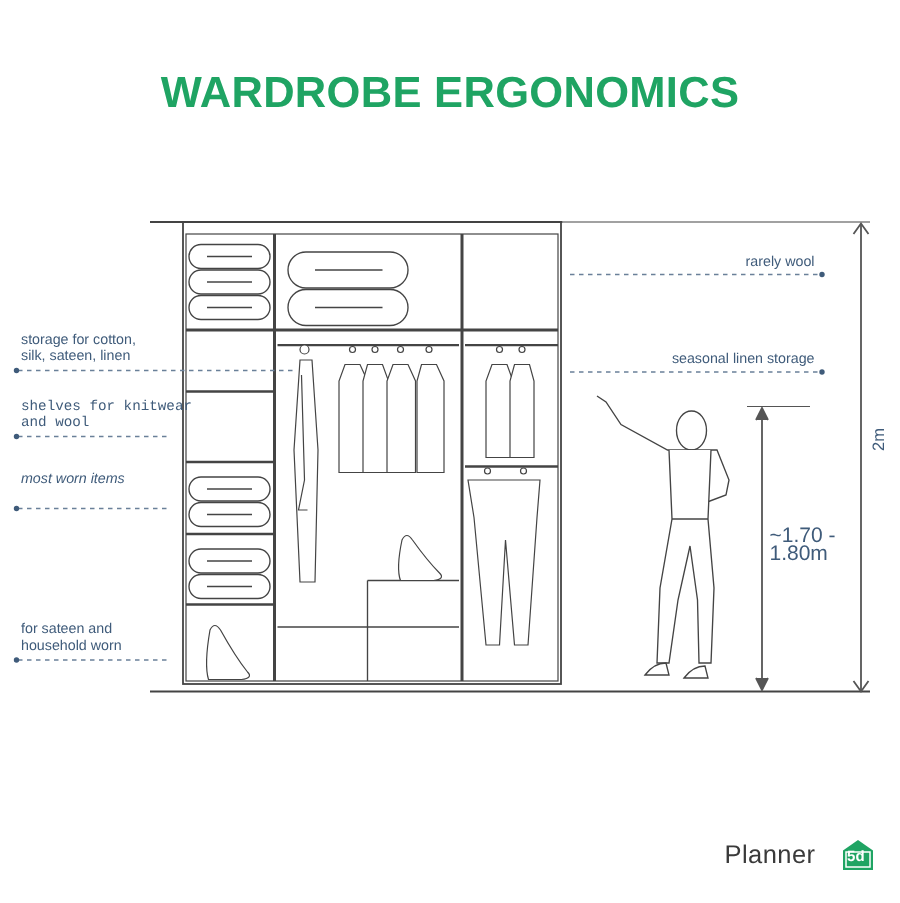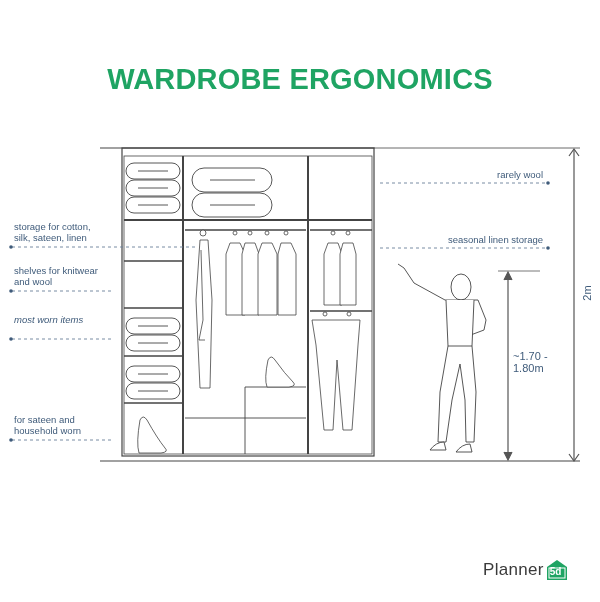--- a/index.html
+++ b/index.html
@@ -1,22 +1,22 @@
 <!DOCTYPE html>
 <html><head>
 <meta charset="utf-8">
 <style>
   html, body { margin:0; padding:0; background:#ffffff; }
   body { width:600px; height:602px; position:relative; overflow:hidden; font-family:"Liberation Sans", sans-serif; }
-  .title { position:absolute; left:0; top:46px; width:600px; text-align:center; font-size:29px; font-weight:700; color:#1fa463; letter-spacing:0.2px;margin-top:17px; }
+  .title { position:absolute; left:0; top:46px; width:600px; text-align:center; font-size:29px; font-weight:700; color:#1fa463; letter-spacing:0.2px; }
   .label { position:absolute; font-size:9.5px; line-height:11px; color:#3f5b7a; }
   .label.right { text-align:right; }
-  .dim-text { position:absolute; font-size:11px; line-height:12px; color:#3f5b7a; }
+  .dim-text { position:absolute; font-size:14px; line-height:12px; color:#3f5b7a; }
   .dim-2m { position:absolute; font-size:11px; color:#3f5b7a; transform:rotate(-90deg); transform-origin:center; }
-  .logo { position:absolute; left:483px; top:559px; display:flex; align-items:center; gap:2px; }
+  .logo { position:absolute; left:483px; top:559px; display:flex; align-items:center; gap:17px; }
   .logo-text { font-size:17px; color:#3a3a3a; letter-spacing:0.3px; }
   .logo-badge { position:relative; width:22px; height:22px; }
   svg.main { position:absolute; left:0; top:0; }
 </style>
 </head>
 <body>
 
 <div class="title">WARDROBE ERGONOMICS</div>
 
 <svg class="main" width="600" height="602" viewBox="0 0 600 602">
@@ -129,21 +129,21 @@
     <circle cx="548" cy="183" r="1.8" stroke="none"></circle>
     <line x1="380" y1="248" x2="546" y2="248"></line>
     <circle cx="548" cy="248" r="1.8" stroke="none"></circle>
   </g>
 </svg>
 
 <div class="label" style="left:14px; top:221px;">
   <div>storage for cotton,</div>
   <div>silk, sateen, linen</div>
 </div>
-<div class="label" style="left:14px; top:265px;">
+<div class="label" style="left:14px; top:265px;font-family:Liberation Mono, monospace;">
   <div>shelves for knitwear</div>
   <div>and wool</div>
 </div>
 <div class="label" style="left:14px; top:314px;font-style:italic;">
   <div>most worn items</div>
 </div>
 <div class="label" style="left:14px; top:414px;">
   <div>for sateen and</div>
   <div>household worn</div>
 </div>

